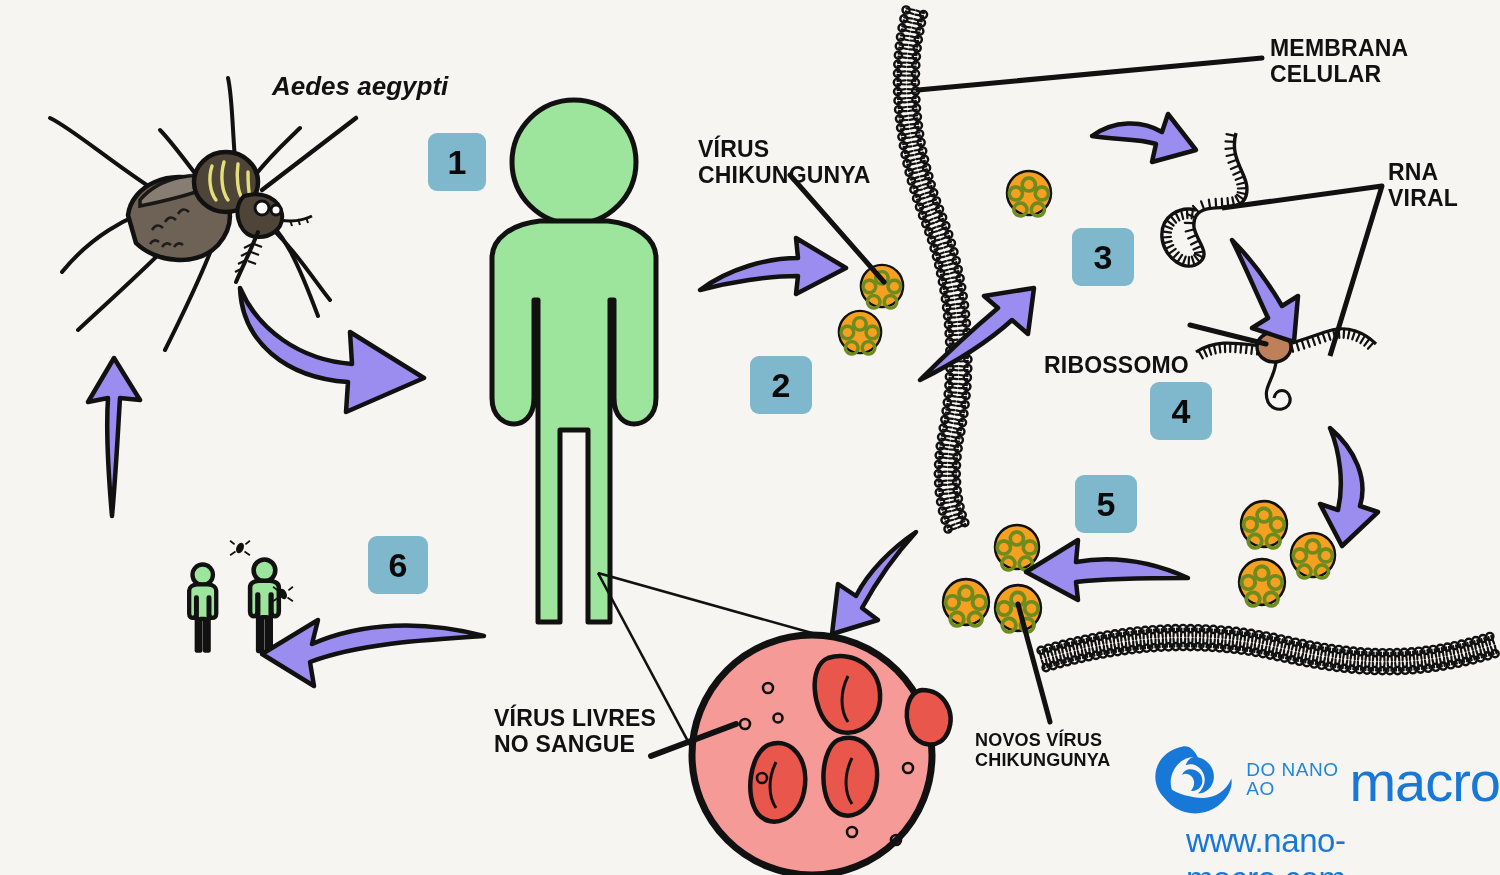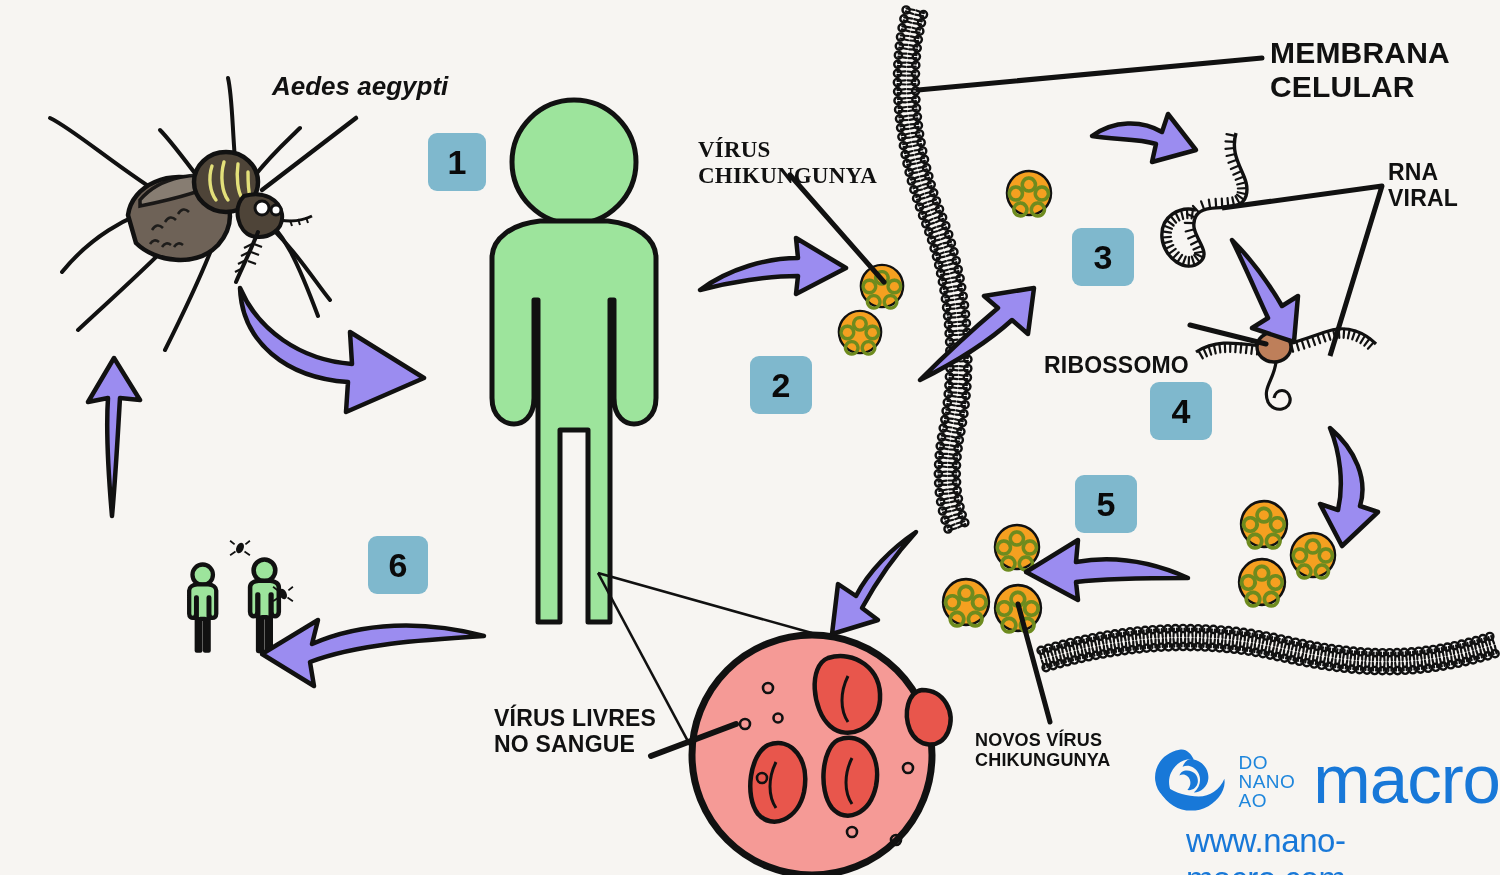--- a/index.html
+++ b/index.html
@@ -34,21 +34,21 @@
   }
   .lbl.italic{font-style:italic;font-weight:bold;letter-spacing:0px;}
 
   .logo-wrap{position:absolute;display:flex;align-items:center;}
   .logo-text{display:flex;flex-direction:row;justify-content:flex-start;margin-left:6px;}
   .logo-small{
     color:#1E86DC;font-size:19px;letter-spacing:0.5px;
     font-family:"Liberation Sans", sans-serif;line-height:1;margin-bottom:1px;
   }
   .logo-big{
-    color:#1878D8;font-size:69px;line-height:0.78;
+    color:#1878D8;font-size:56px;line-height:0.78;
     font-family:"Liberation Sans", sans-serif;letter-spacing:-1px;
   }
   .logo-url{
     position:absolute;color:#1878D8;font-size:33px;
     font-family:"Liberation Sans", sans-serif;letter-spacing:-0.4px;
   }
 </style>
 </head>
 <body>
 
@@ -1093,24 +1093,24 @@
 
   <div class="badge" style="left:428px;top:133px;width:58px;height:58px;font-size:34px;">1</div>
   <div class="badge" style="left:750px;top:356px;width:62px;height:58px;font-size:34px;">2</div>
   <div class="badge" style="left:1072px;top:228px;width:62px;height:58px;font-size:34px;">3</div>
   <div class="badge" style="left:1150px;top:382px;width:62px;height:58px;font-size:34px;">4</div>
   <div class="badge" style="left:1075px;top:475px;width:62px;height:58px;font-size:34px;">5</div>
   <div class="badge" style="left:368px;top:536px;width:60px;height:58px;font-size:34px;">6</div>
 
   <div class="lbl italic" style="left:272px;top:72px;font-size:26px;">Aedes aegypti</div>
 
-  <div class="lbl" style="left:698px;top:137px;font-size:23px;font-family:Liberation Serif, serif;">VÍRUS
+  <div class="lbl" style="left:698px;top:137px;font-size:23px;">VÍRUS
 CHIKUNGUNYA</div>
 
-  <div class="lbl" style="left:1270px;top:36px;font-size:30px;">MEMBRANA
+  <div class="lbl" style="left:1270px;top:36px;font-size:23px;">MEMBRANA
 CELULAR</div>
 
   <div class="lbl" style="left:1388px;top:160px;font-size:23px;">RNA
 VIRAL</div>
 
   <div class="lbl" style="left:1044px;top:313px;font-size:23px;margin-top:40px;">RIBOSSOMO</div>
 
   <div class="lbl" style="left:975px;top:730px;font-size:18px;">NOVOS VÍRUS
 CHIKUNGUNYA</div>
 

